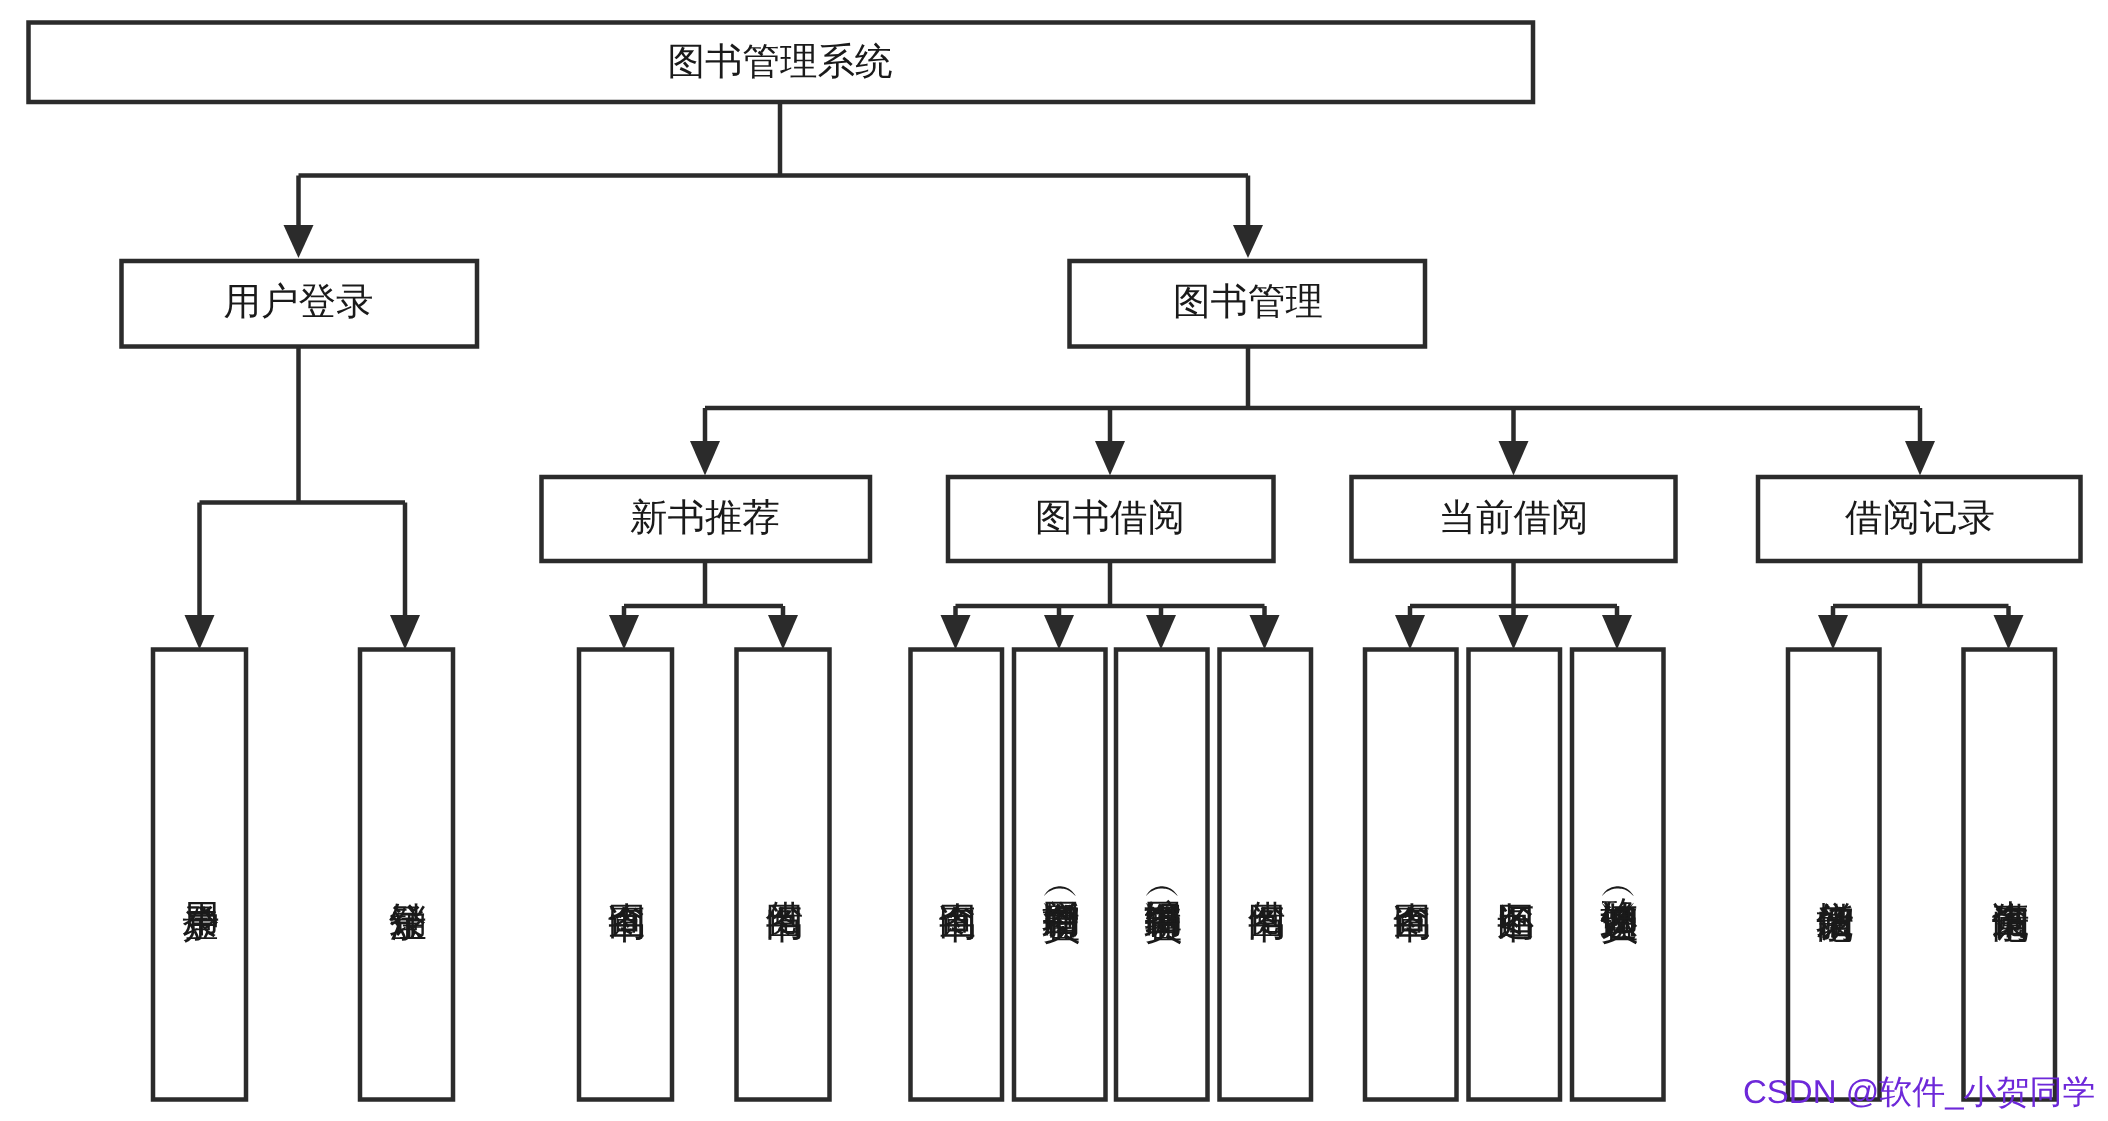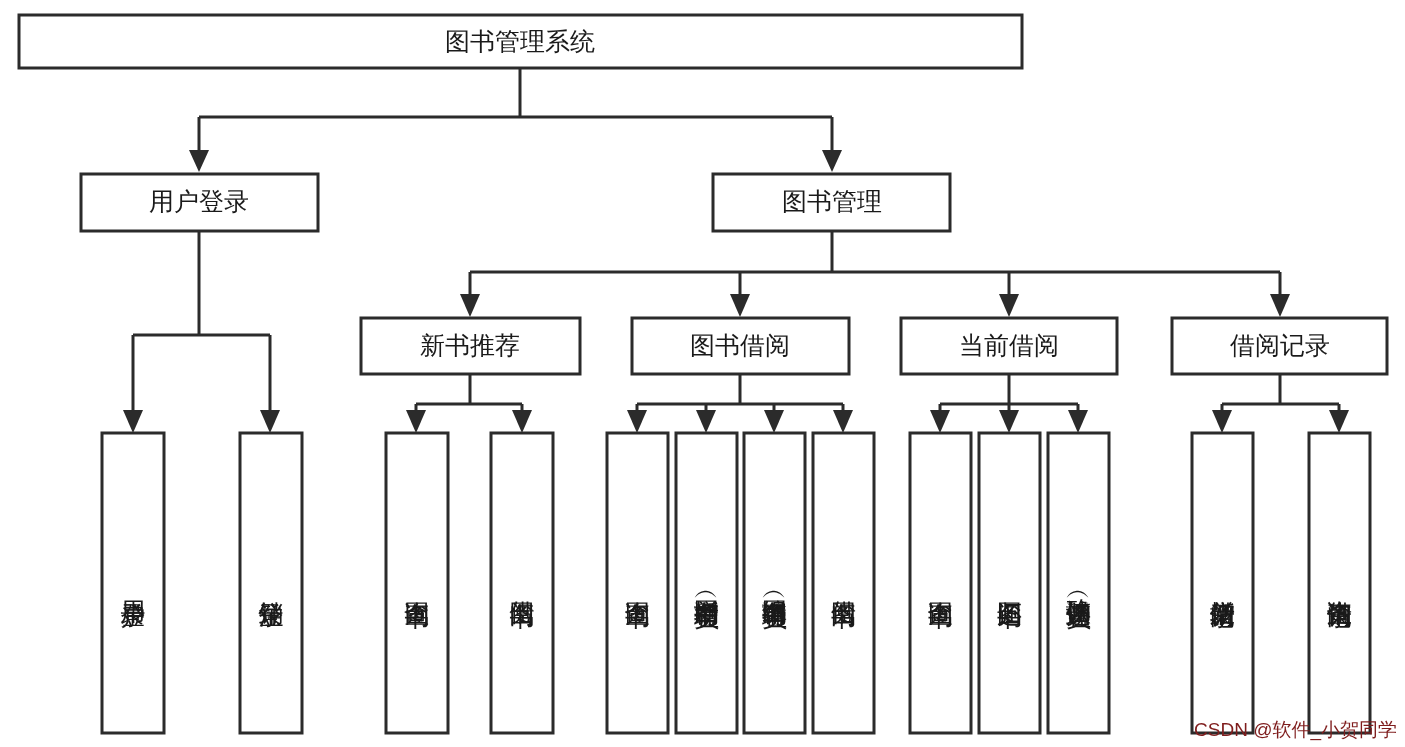--- a/index.html
+++ b/index.html
@@ -68,22 +68,22 @@
     color: #1a1a1a;
     letter-spacing: 1px;
     white-space: nowrap;
     pointer-events: auto;
   }
   .watermark {
     position: absolute;
     right: 8px;
     bottom: 4px;
     font-family: "Liberation Sans", "DejaVu Sans", sans-serif;
-    font-size: 19px;
-    color: #7f1d1d;
+    font-size: 22px;
+    color: #6d28d9;
     white-space: nowrap;
     user-select: none;
   }
 </style>
 </head>
 <body>
 
 <svg id="diagram" viewBox="0 0 1405 747" xmlns="http://www.w3.org/2000/svg">
 
   <g>

